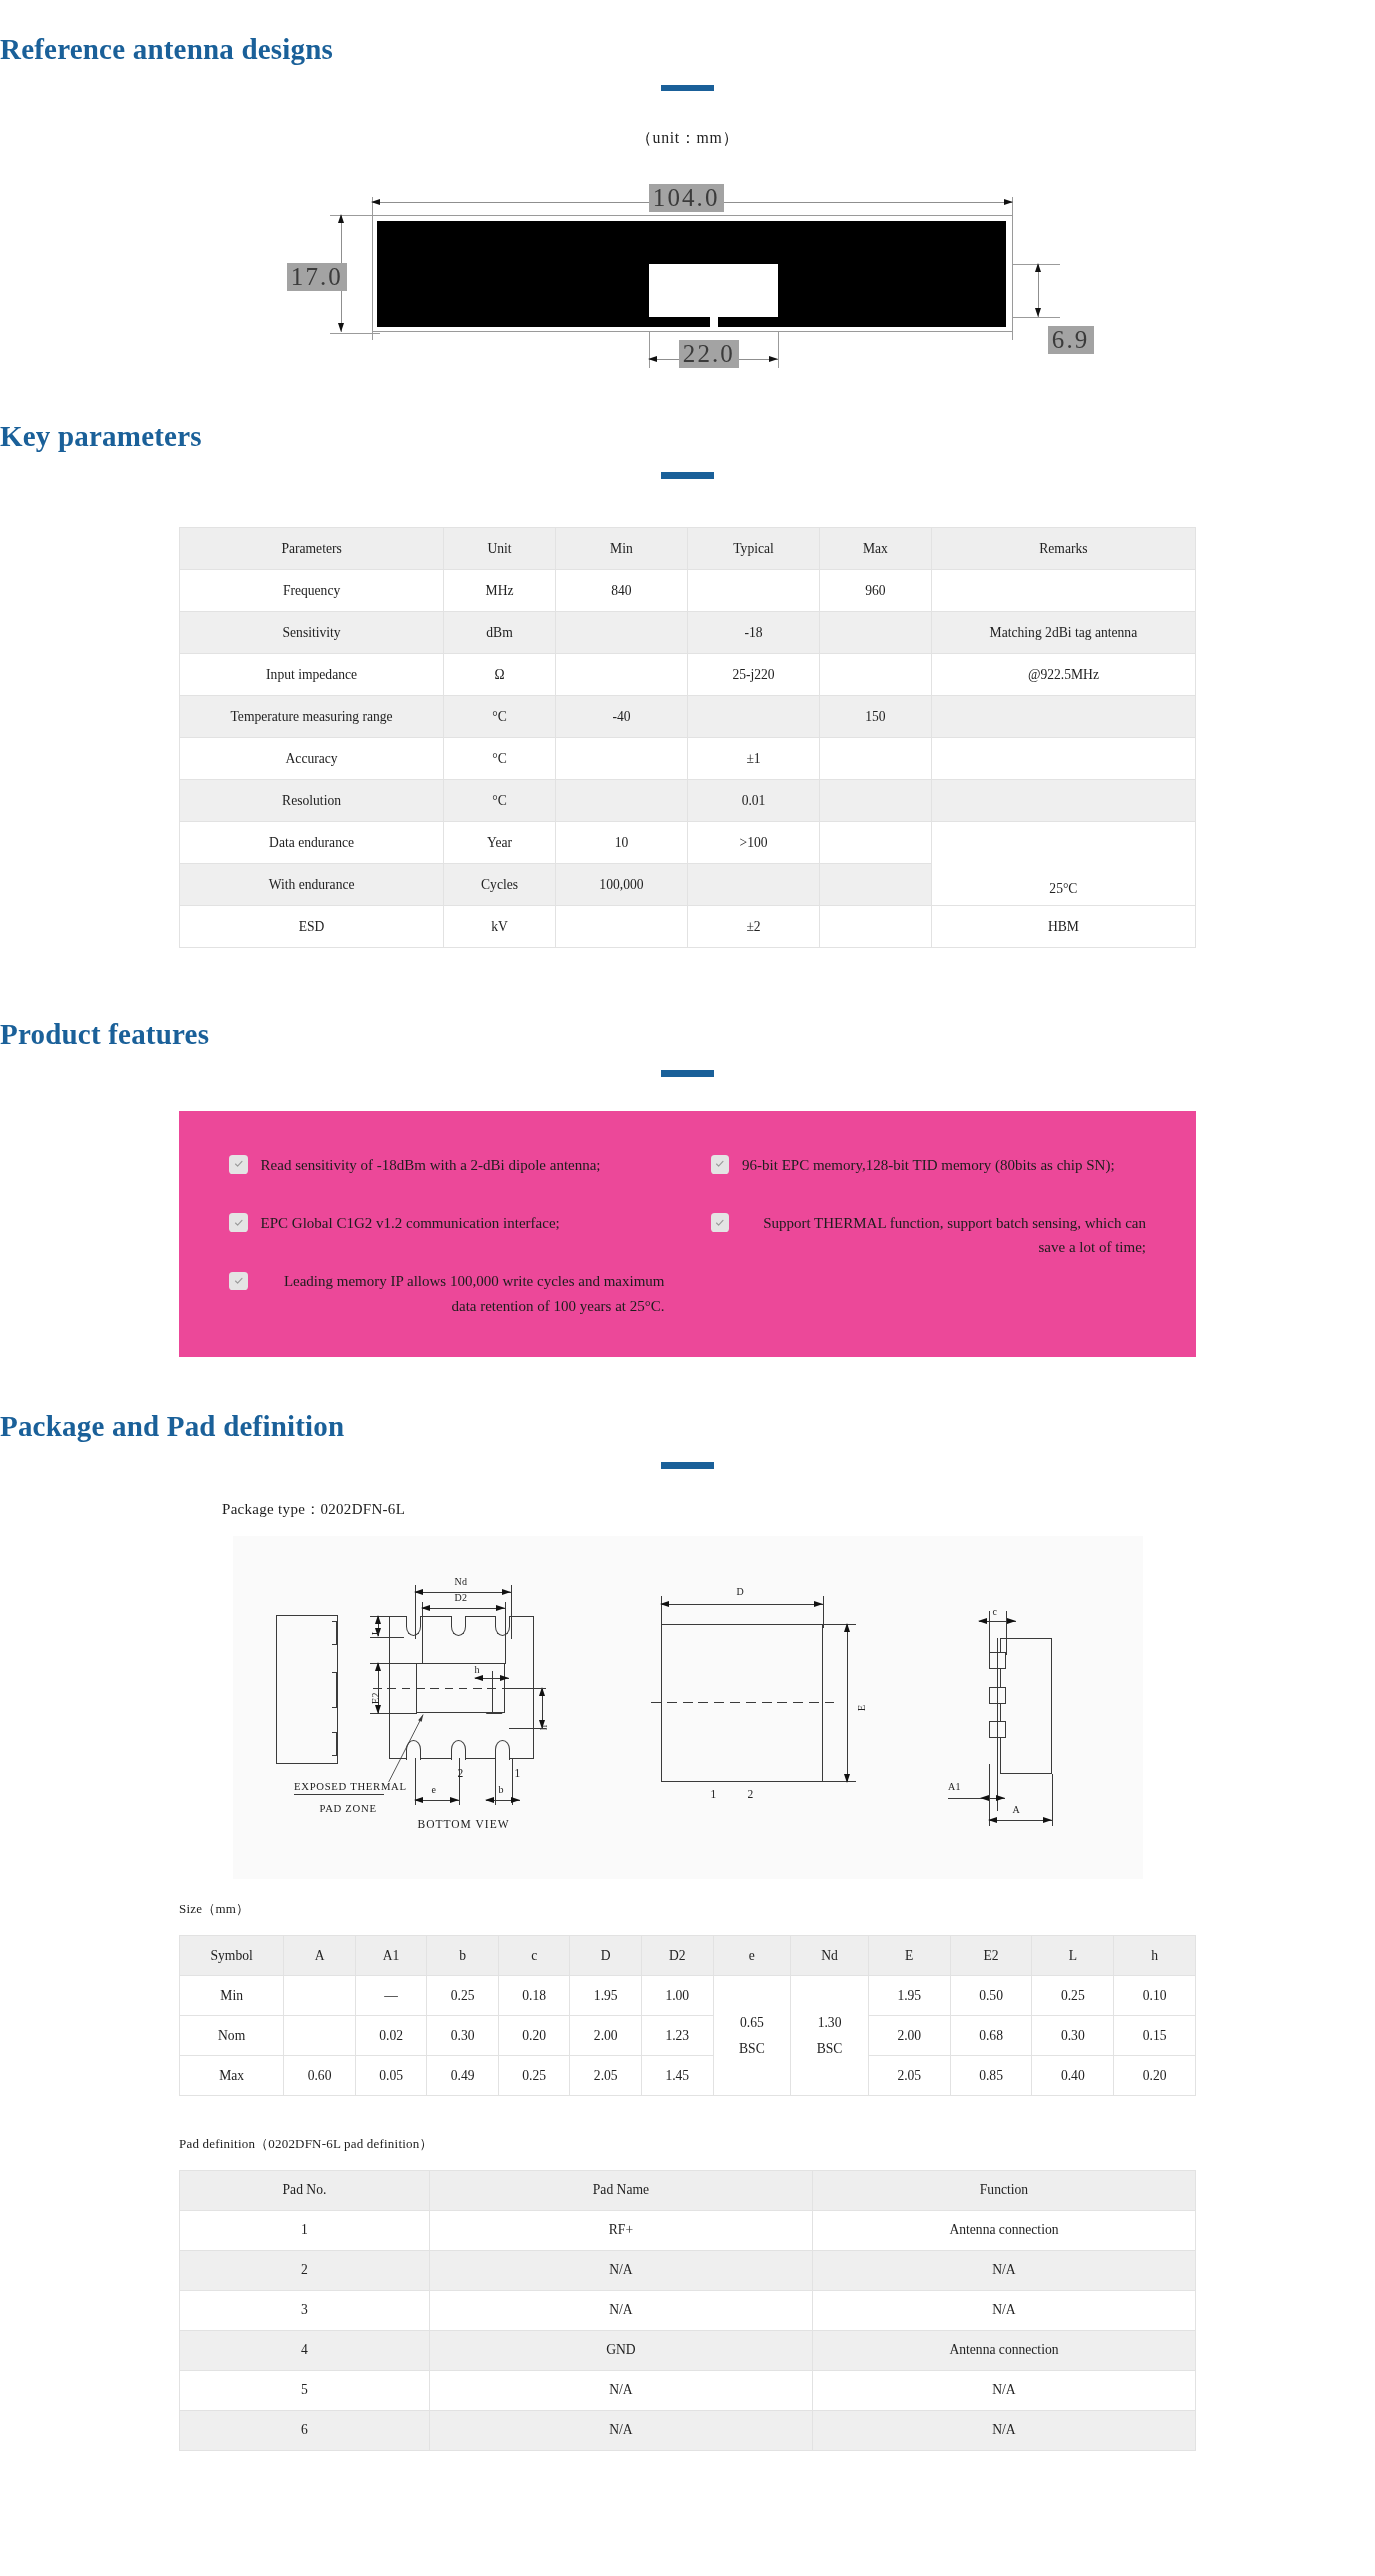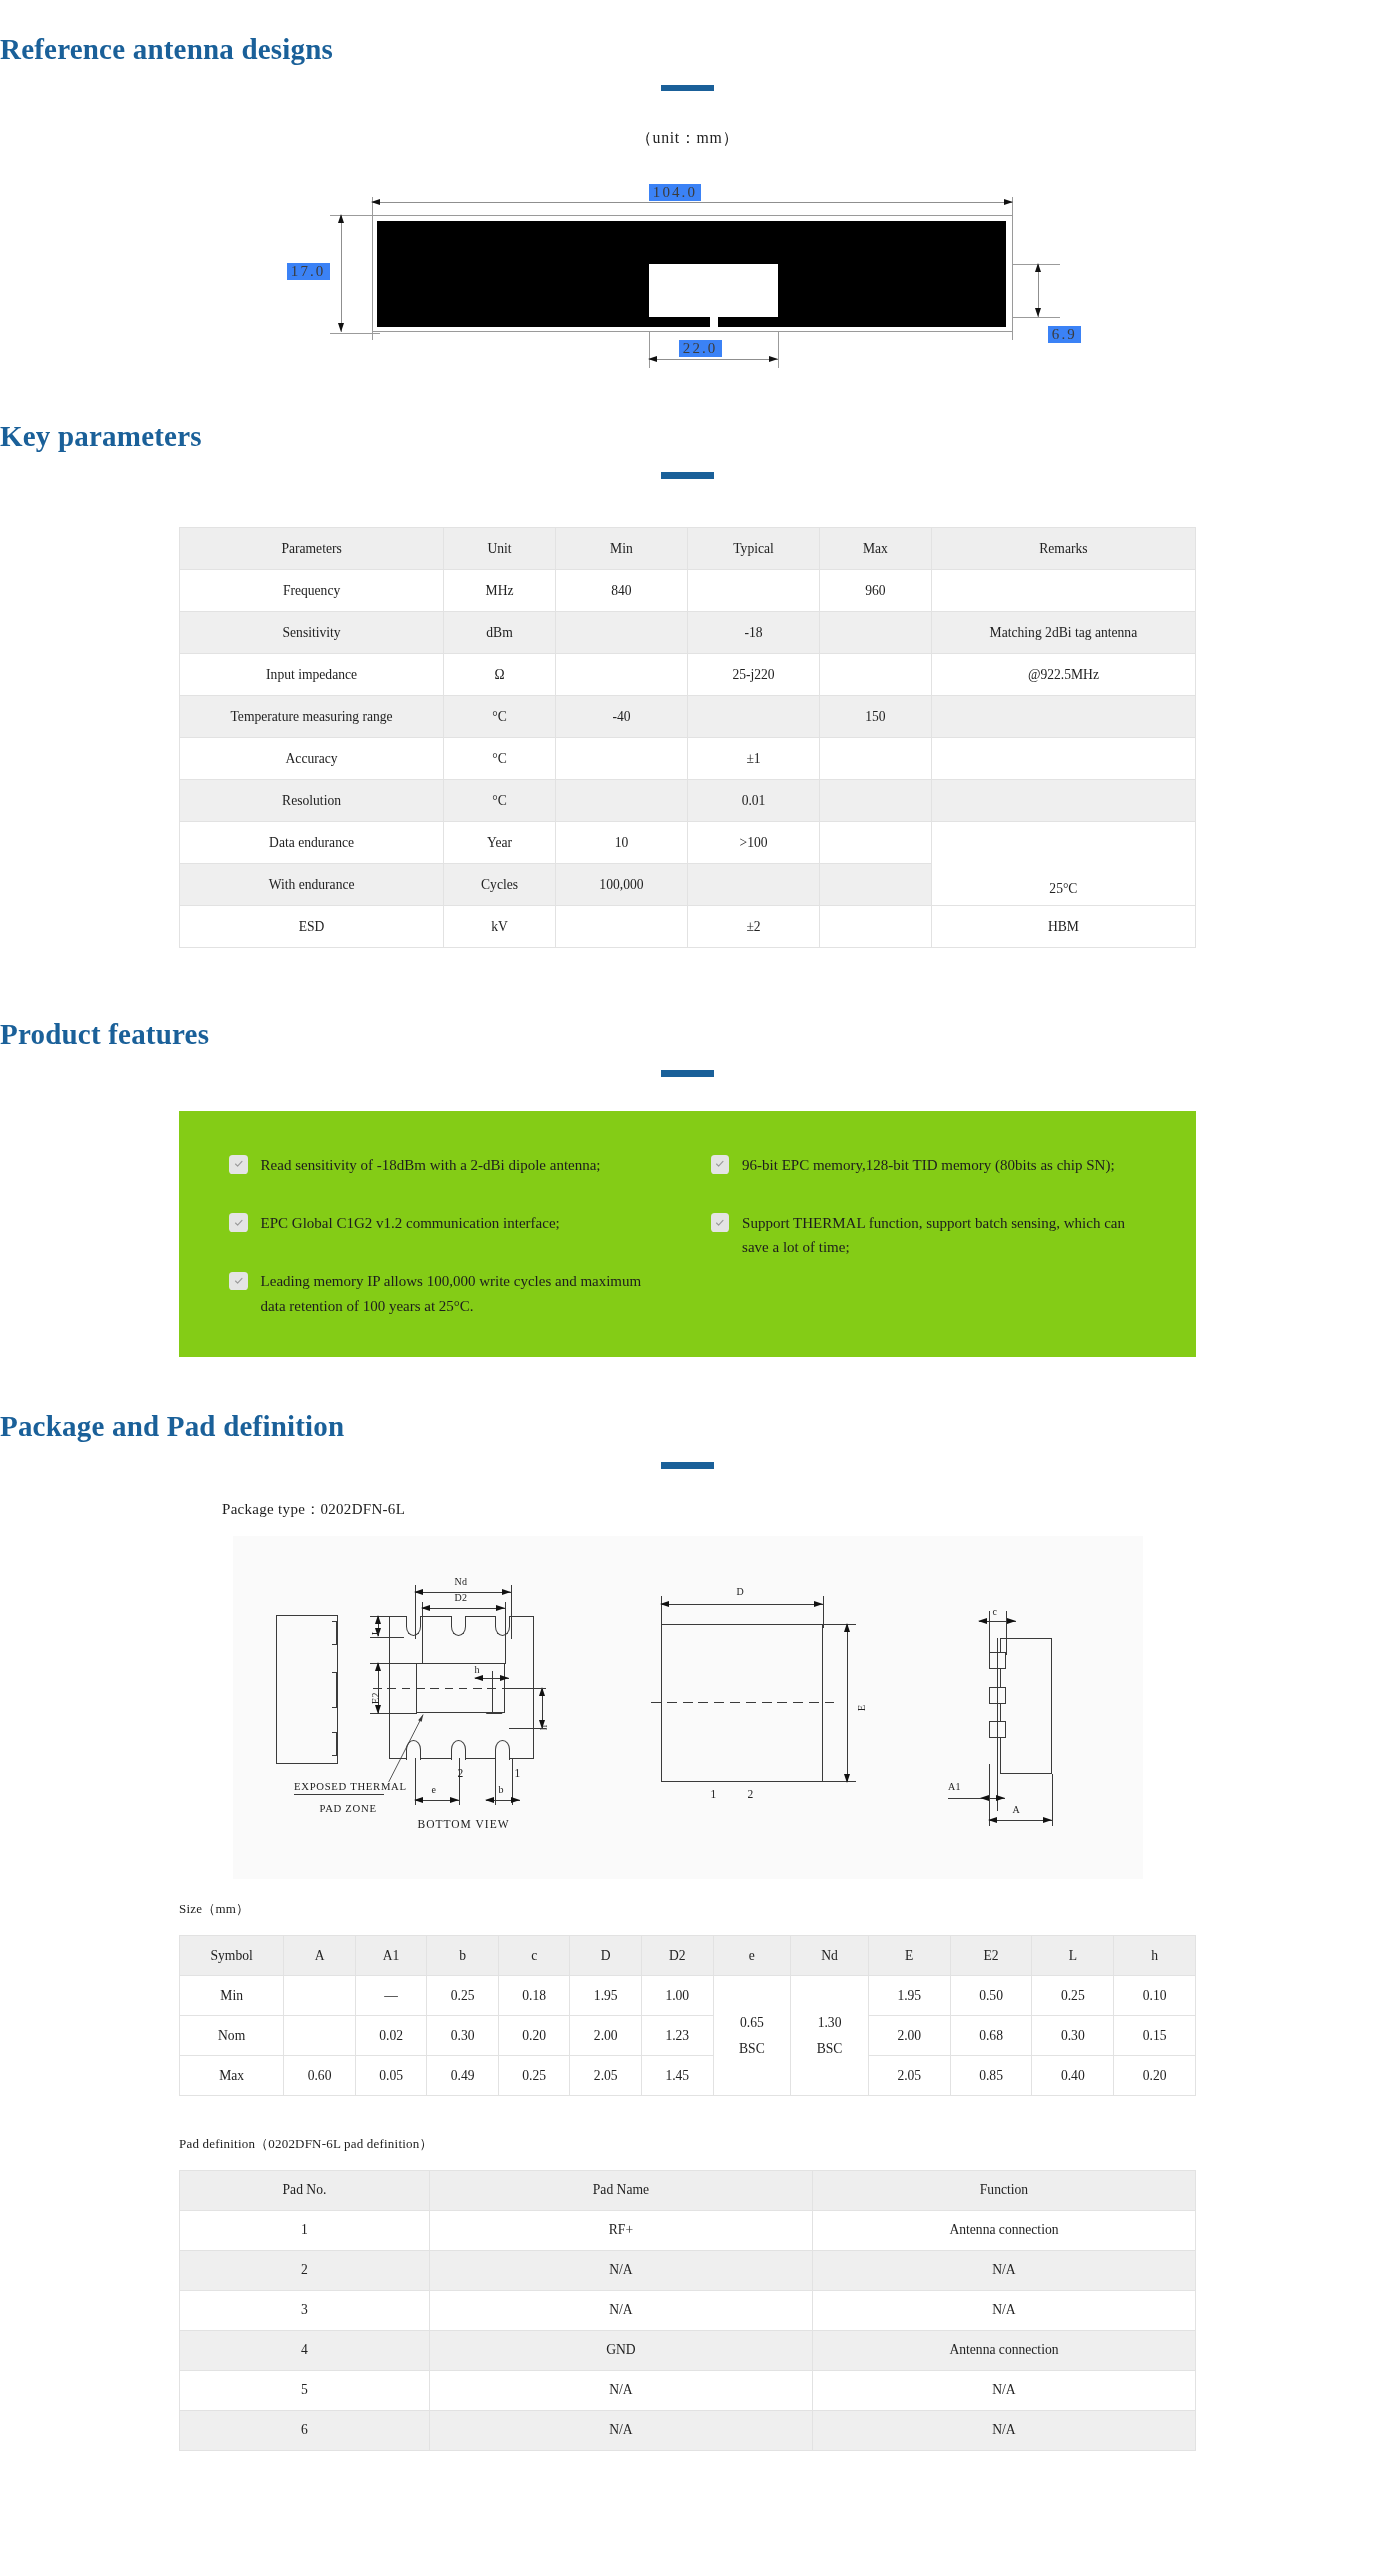--- a/index.html
+++ b/index.html
@@ -31,23 +31,23 @@
   
   .antenna-wrap { text-align:center; margin-top:37px; }
   .unit-note { font-size:15.8px; color:#222; letter-spacing:0.7px; }
   .antenna-fig {
     position:relative;
     width:802px; height:208px;
     margin:21.5px auto 0 auto;
   }
   .ant-dimline { position:absolute; background:#8f8f8f; }
   .ant-label {
-    position:absolute; font-size:15px; color:#3b3b3b;
+    position:absolute; font-size:25px; color:#3b3b3b;
     letter-spacing:2.1px; font-family:"Liberation Serif", serif;
-    background:#3b82f6; padding:0 4.3px;
+    background:#a3a3a3; padding:0 4.3px;
   }
   .ant-body-outline {
     position:absolute; left:85px; top:44px; width:641px; height:117px;
     border:0.7px solid #9a9a9a; background:#fff;
   }
   .ant-black {
     position:absolute; left:90px; top:50px; width:629px; height:106px;
     background:#000;
   }
   .ant-notch {
@@ -89,23 +89,23 @@
   table.data tbody tr td { background:#ffffff; }
   table.data tbody tr.alt td.merged,
   table.data tbody tr td.merged { background:#ffffff; }
 
   
   #key-params-table td, #key-params-table th { height:42px; padding:7.2px 4.3px; }
 
   
   .features-panel {
     width:1017px; margin:34px auto 0 auto;
-    background:#84cc16;
+    background:#ec4899;
     padding:42px 50px 39px 50px;
-    display:flex; gap:46px;
+    display:flex; gap:46px;text-align:right;
   }
   .feat-col { flex:1; display:flex; flex-direction:column; gap:34px; }
   .feat-item { display:flex; align-items:flex-start; gap:13px; }
   .feat-check {
     flex:0 0 auto;
     width:18.6px; height:18.6px; border-radius:3.6px;
     background:#e4e4e4;
     display:flex; align-items:center; justify-content:center;
     margin-top:2.1px;
   }

